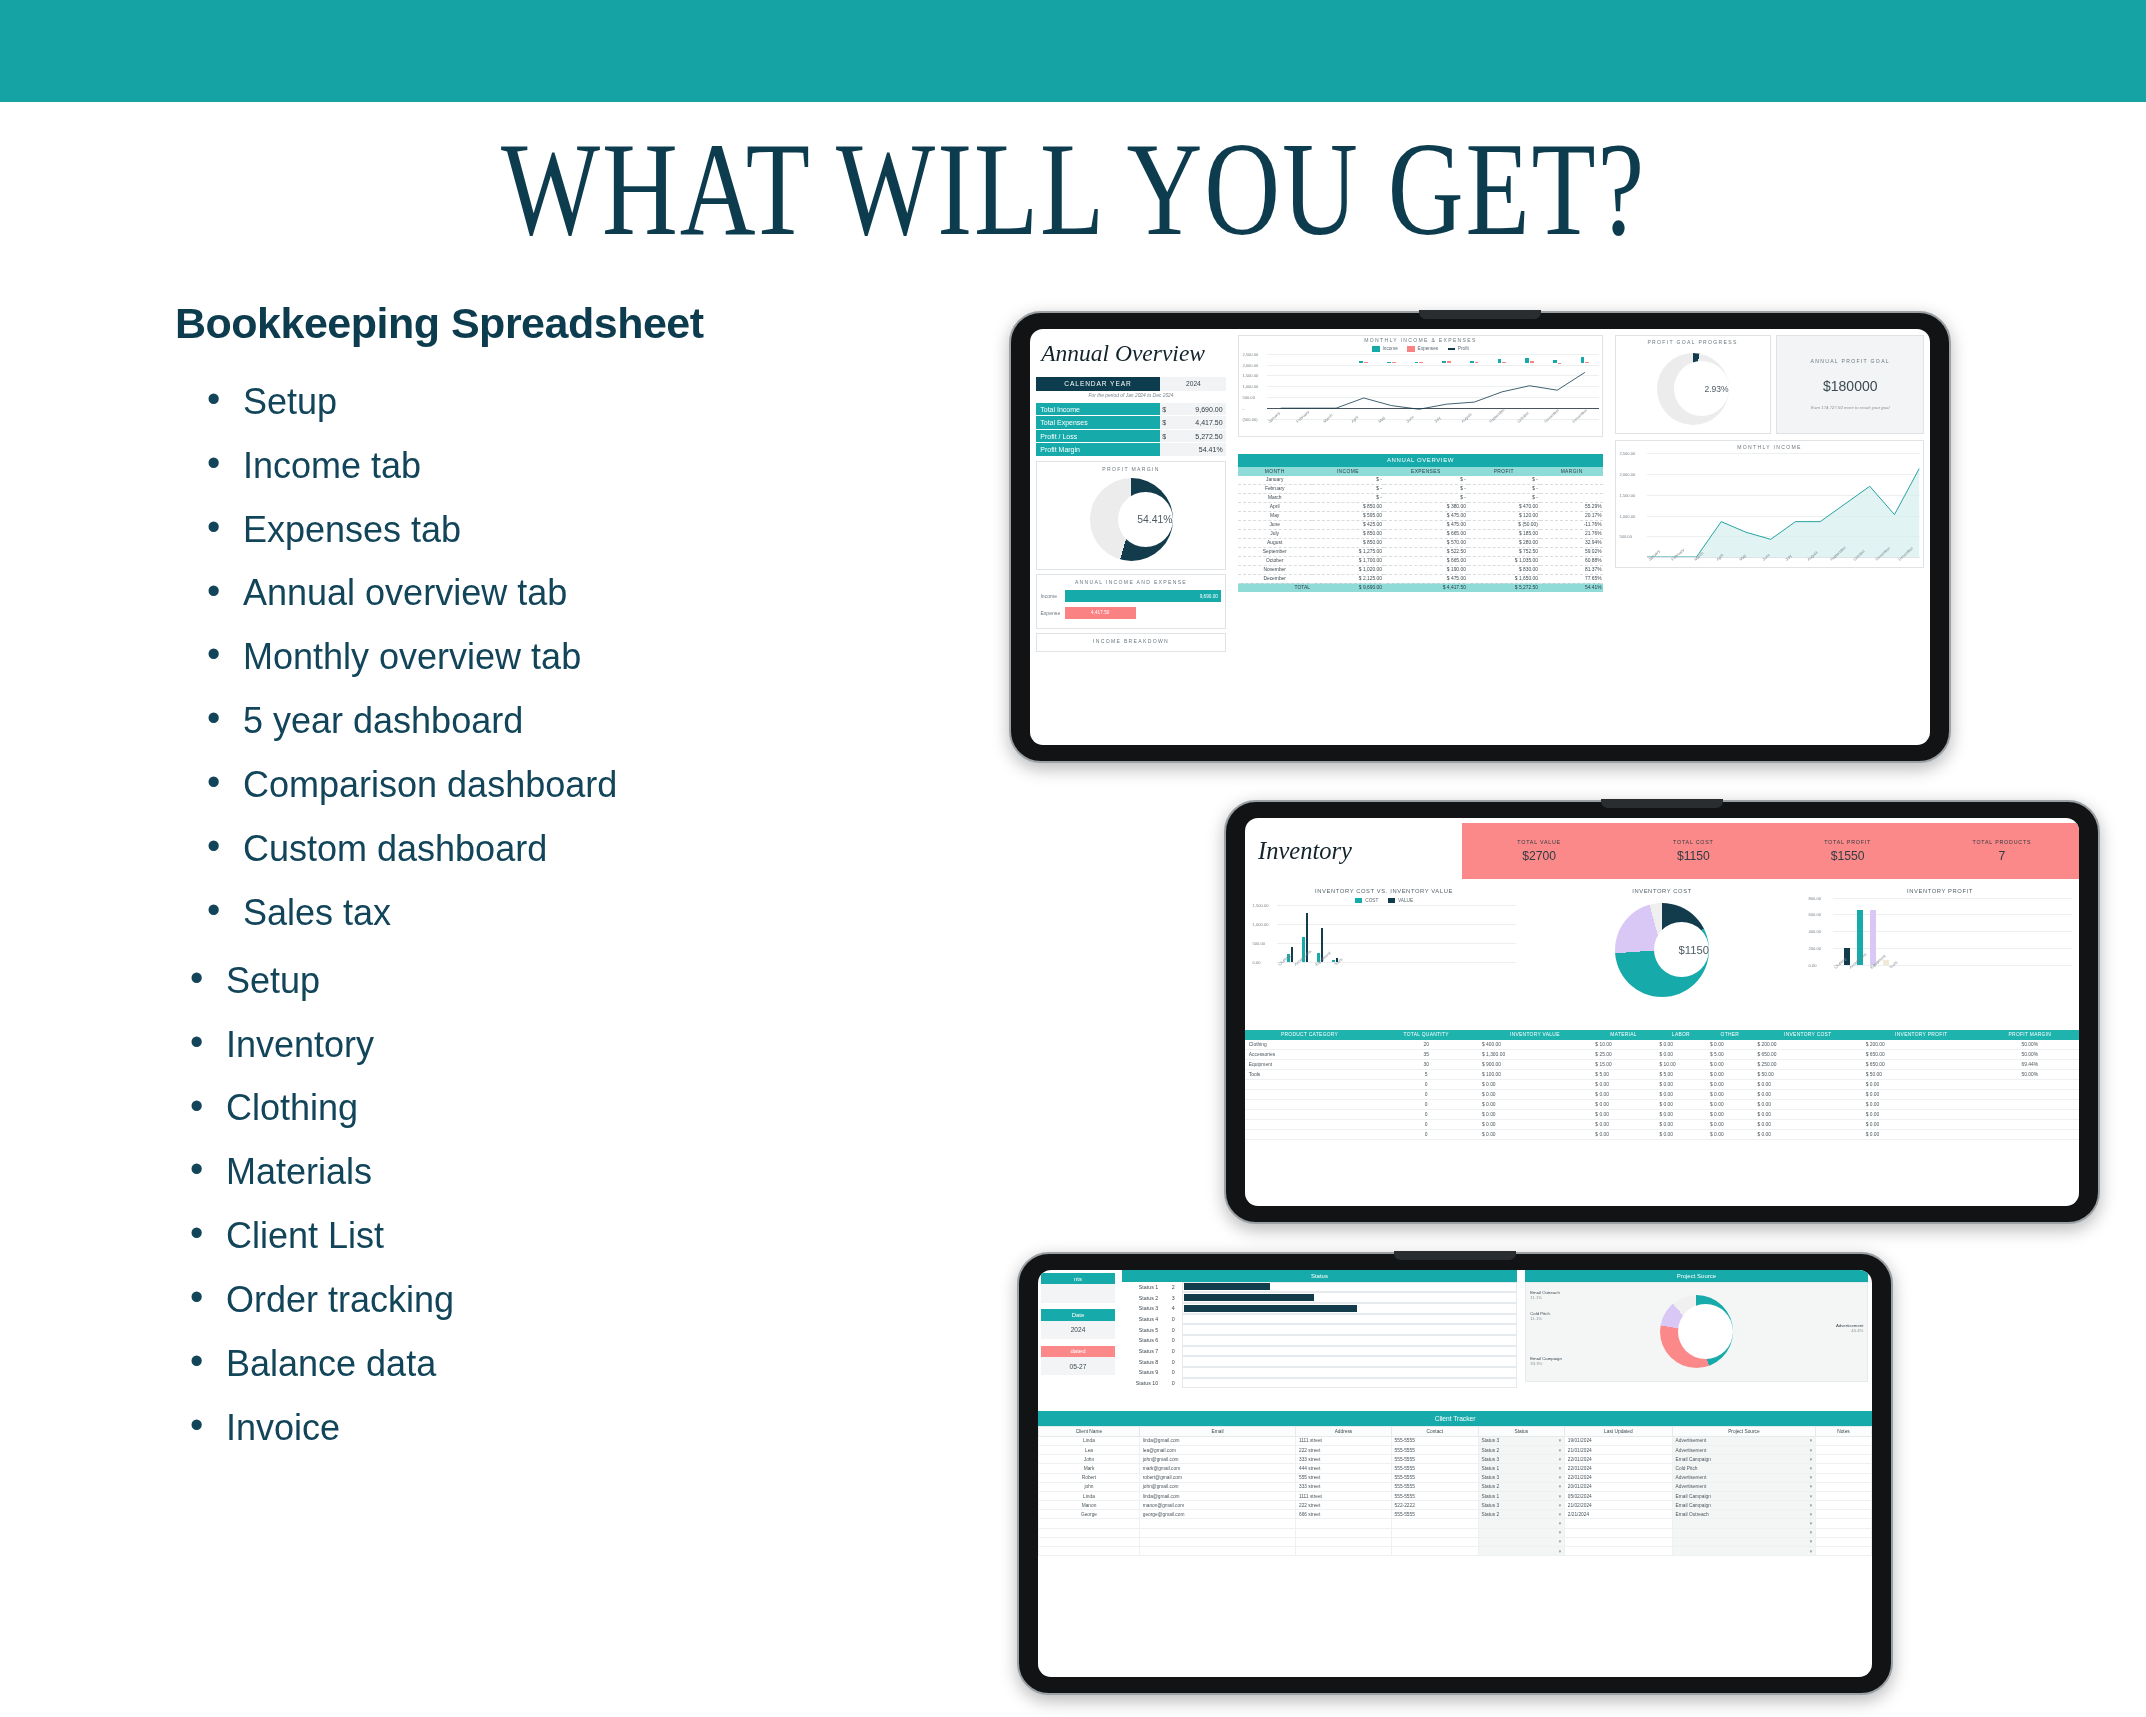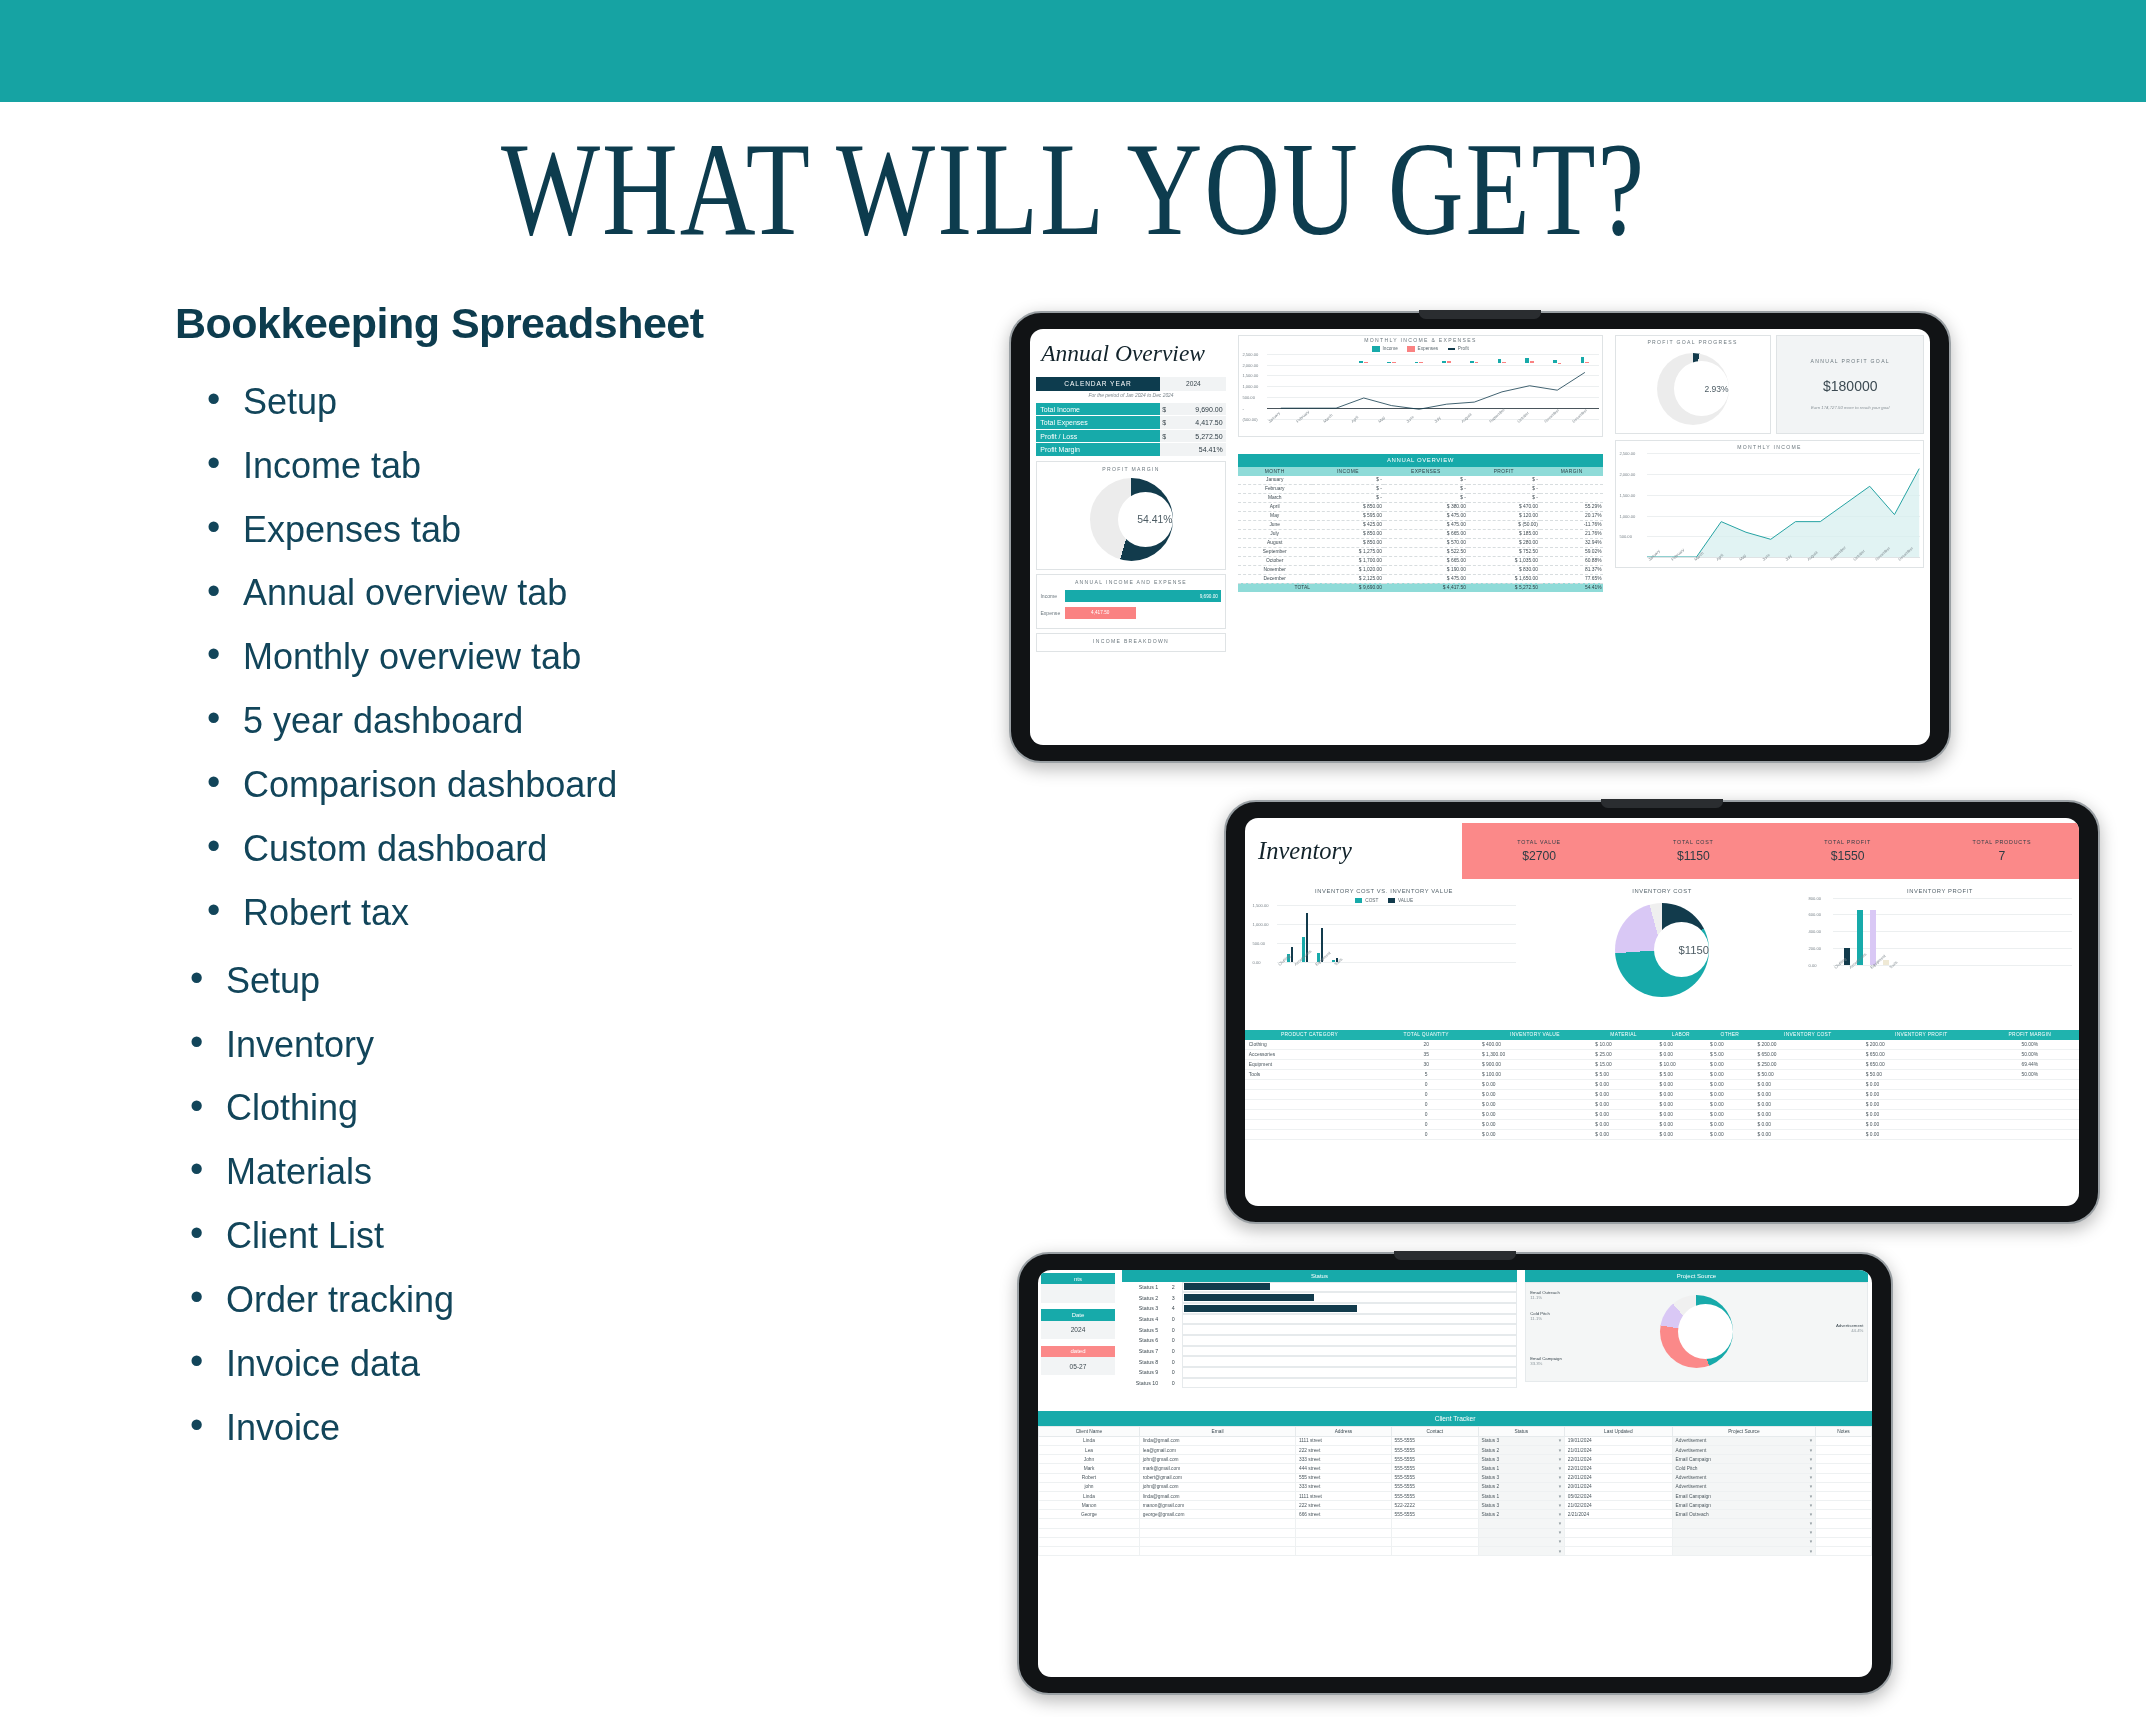--- a/index.html
+++ b/index.html
@@ -187,31 +187,31 @@
   <div class="sec-head sec1-head">Bookkeeping Spreadsheet</div>
   <ul class="feature-list list-1">
     <li>Setup</li>
     <li>Income tab</li>
     <li>Expenses tab</li>
     <li>Annual overview tab</li>
     <li>Monthly overview tab</li>
     <li>5 year dashboard</li>
     <li>Comparison dashboard</li>
     <li>Custom dashboard</li>
-    <li>Robert tax</li>
+    <li>Sales tax</li>
   </ul>
 
   <ul class="feature-list list-2">
     <li>Setup</li>
     <li>Inventory</li>
     <li>Clothing</li>
     <li>Materials</li>
     <li>Client List</li>
     <li>Order tracking</li>
-    <li>Invoice data</li>
+    <li>Balance data</li>
     <li>Invoice</li>
   </ul>
 </div>
 
 <div class="tablet" id="tablet1">
   <div class="frame">
     <div class="notch"></div>
     <div class="screen">
       <div class="t1">
 

